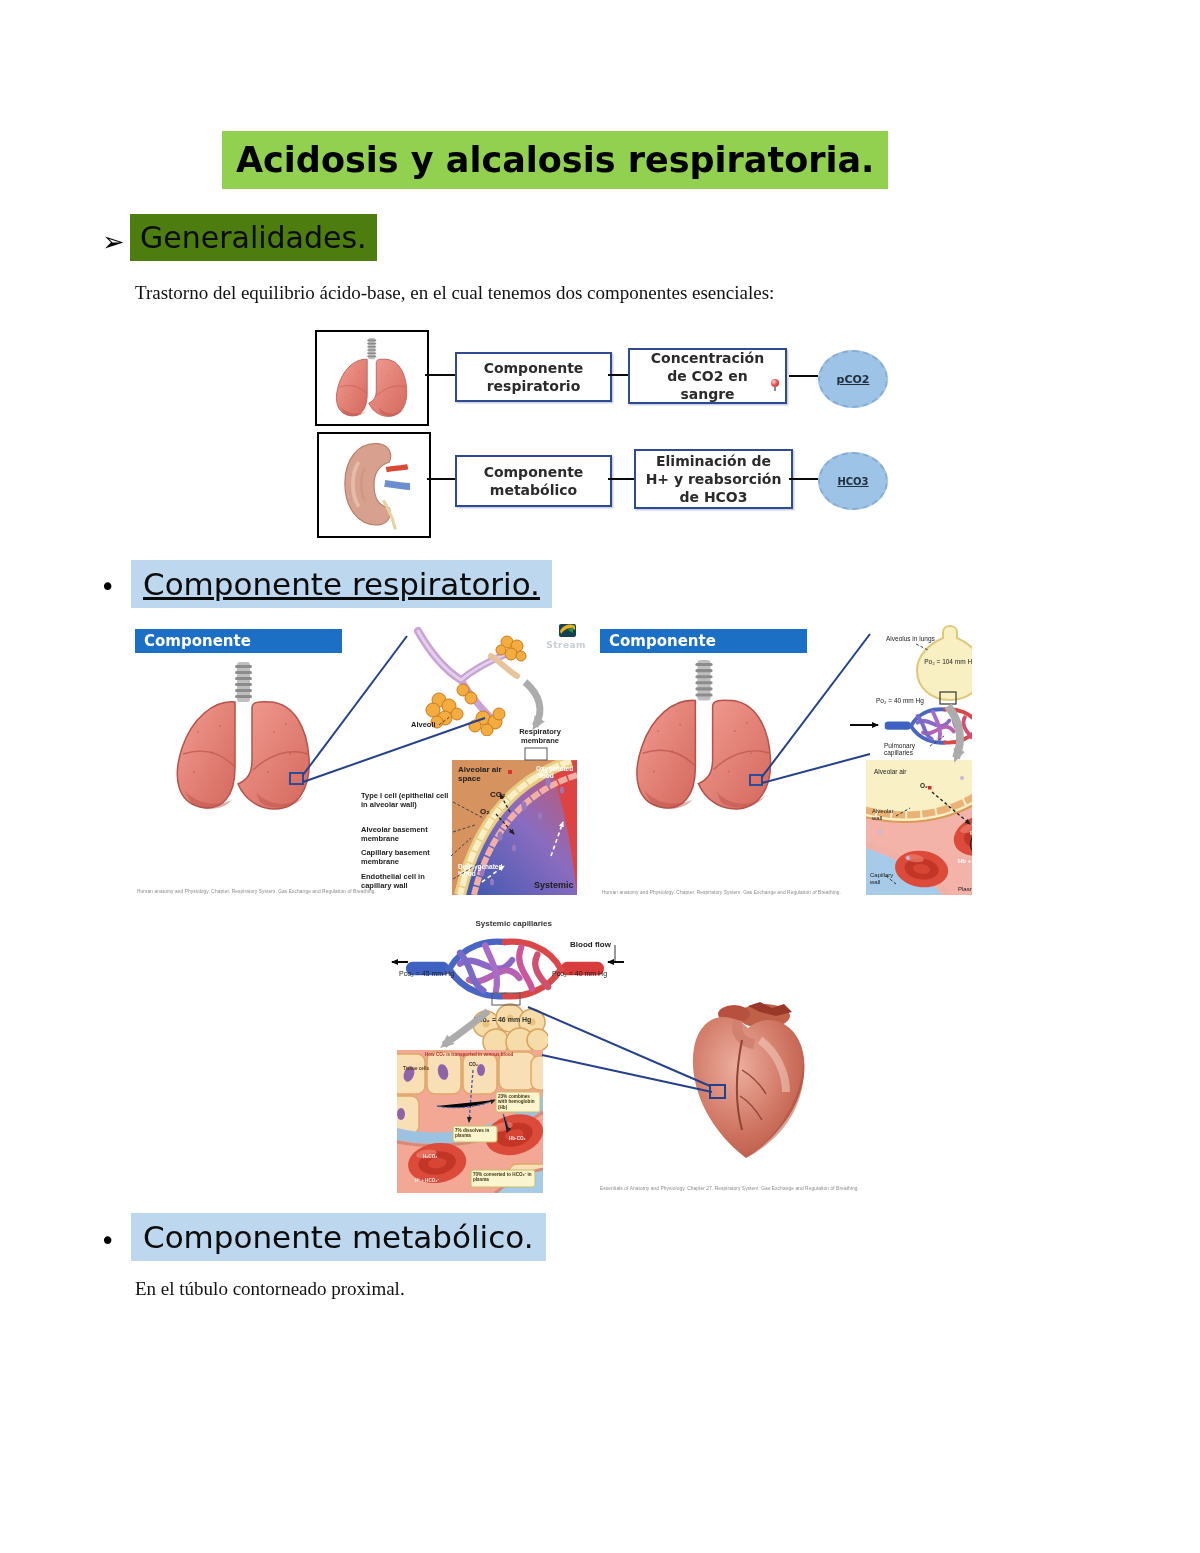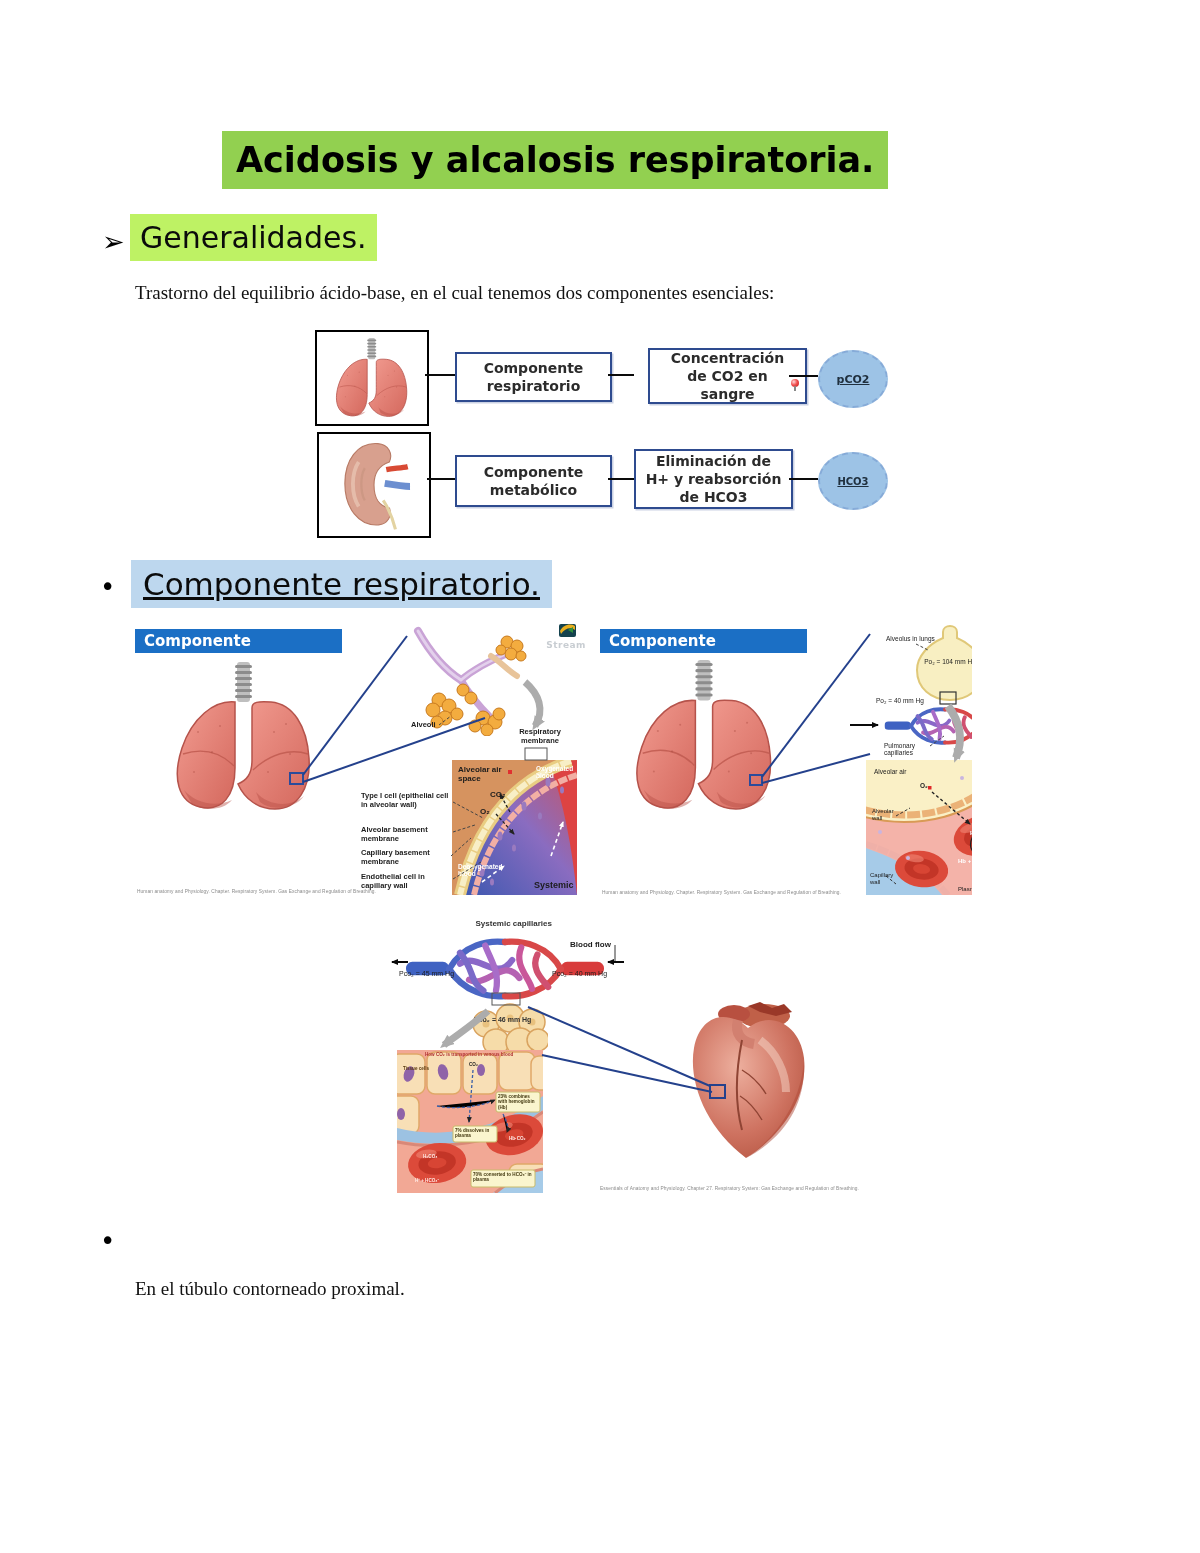--- a/index.html
+++ b/index.html
@@ -2,21 +2,21 @@
 <html><head>
 <meta charset="utf-8">
 <style>
   html,body{margin:0;padding:0;background:#fff;}
   .page{position:relative;width:972px;height:1553px;background:#fff;overflow:hidden;
         font-family:"DejaVu Sans",sans-serif;}
   .abs{position:absolute;}
   .title{position:absolute;left:222px;top:131px;background:#92D050;color:#000;
          font:700 35px/1.55 "DejaVu Sans",sans-serif;padding:2px 14px;}
   .h2bullet{position:absolute;font:400 27px "DejaVu Sans",sans-serif;color:#000;}
-  .h2{position:absolute;background:#bef264;color:#0b0b0b;font:400 30px/1.3 "DejaVu Sans",sans-serif;
+  .h2{position:absolute;background:#4d7c0f;color:#0b0b0b;font:400 30px/1.3 "DejaVu Sans",sans-serif;
       padding:4px 10px;}
   .h3{position:absolute;background:#BDD7EE;color:#0b0b0b;font:400 31px/1.3 "DejaVu Sans",sans-serif;
       padding:4px 12px;}
   .h3bullet{position:absolute;font:400 26px "DejaVu Sans",sans-serif;color:#000;}
   .body-text{position:absolute;font:19px/1.3 "Liberation Serif",serif;color:#121212;}
   .imgbox{position:absolute;border:2px solid #000;background:#fff;display:flex;
           align-items:center;justify-content:center;}
   .flowbox{position:absolute;border:2px solid #2E4B8F;background:#fff;display:flex;
            align-items:center;justify-content:center;text-align:center;
            font:700 14px/1.3 "DejaVu Sans",sans-serif;color:#2b2b2b;
@@ -149,21 +149,21 @@
   <div class="imgbox" style="left:315px;top:330px;width:110px;height:92px;">
     <svg width="94" height="80" viewBox="0 0 160 150">
       <use href="#lungs-sym"></use>
       </svg>
   </div>
   <div class="hline" style="left:425px;top:374px;width:30px;"></div>
   <div class="flowbox" style="left:455px;top:352px;width:153px;height:46px;">
     <span style="padding:0 12px;">Componente respiratorio</span>
   </div>
   <div class="hline" style="left:608px;top:374px;width:26px;"></div>
-  <div class="flowbox" style="left:648px;top:348px;width:155px;height:52px;text-align:center;">
+  <div class="flowbox" style="left:628px;top:348px;width:155px;height:52px;text-align:center;">
     <span style="padding:0 10px;">Concentración de CO2 en sangre</span>
     <span class="ptr" style="right:5px;bottom:11px;">
       <span class="dot"></span>
         <span class="tail"></span>
       </span>
   </div>
   <div class="hline" style="left:789px;top:375px;width:29px;"></div>
   <div class="fcircle" style="left:818px;top:350px;width:66px;height:54px;">
     <span>pCO2</span>
   </div>
@@ -468,15 +468,16 @@
     <rect x="102" y="78" width="28" height="12" fill="none" stroke="#555" stroke-width="1"></rect>
     <path d="M98,96 C80,112 64,122 54,130" stroke="#ACACAC" stroke-width="7" fill="none" marker-end="url(#mG)"></path>
     <path d="M138,92 L320,171" stroke="#24418C" stroke-width="2" fill="none"></path>
     <path d="M152,140 L322,177" stroke="#24418C" stroke-width="2" fill="none"></path>
     <rect x="320" y="170" width="15" height="13" fill="none" stroke="#24418C" stroke-width="2"></rect>
   </svg>
 
   <span class="cap" style="left:600px;top:1186px;">Essentials of Anatomy and Physiology. Chapter 27. Respiratory System: Gas Exchange and Regulation of Breathing.</span>
 
   <span class="h3bullet" style="left:100px;top:1226px;">•</span>
+  <div class="h3" style="left:131px;top:1213px;">Componente metabólico.</div>
   <div class="body-text" style="left:135px;top:1277px;width:600px;">En el túbulo contorneado proximal.</div>
 
 </div>
 
 </body></html>

